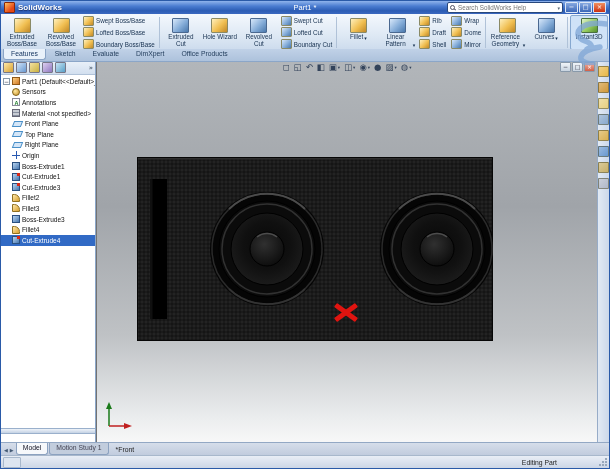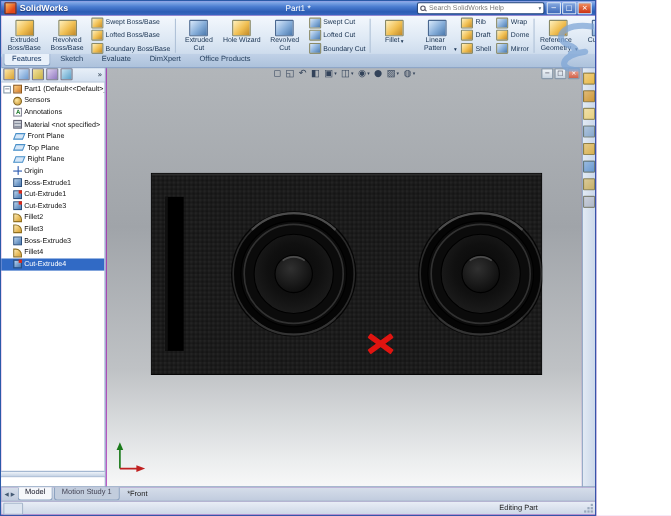--- a/index.html
+++ b/index.html
@@ -1,17 +1,17 @@
 <!DOCTYPE html>
 <html><head>
 <meta charset="utf-8">
 <style>
   html,body{margin:0;padding:0;}
   body{width:610px;height:469px;overflow:hidden;font-family:"Liberation Sans","DejaVu Sans",sans-serif;font-size:7px;cursor:default;}
-  .app{position:relative;width:542px;height:469px;background:#a21caf;overflow:hidden;border:1px solid #2a5aa8;box-sizing:border-box;}
+  .app{position:relative;width:610px;height:469px;background:#737373;overflow:hidden;border:1px solid #2a5aa8;box-sizing:border-box;}
 
   
   .titlebar{position:absolute;top:0;left:0;right:0;height:13px;background:linear-gradient(180deg,#8fb3ec 0%,#4a7cd0 40%,#2c5cb4 75%,#3a68c0 100%);display:flex;align-items:center;gap:3px;padding:0 3px;z-index:30;}
   .logo{width:9px;height:9px;border-radius:1px;background:linear-gradient(135deg,#ffc060,#e44818 70%);border:1px solid #8a2808;flex:0 0 auto;}
   .apptitle{color:#fff;font-size:8px;font-weight:bold;text-shadow:0 1px 1px rgba(0,0,40,.5);white-space:nowrap;}
   .doctitle{position:absolute;left:50%;transform:translateX(-50%);color:#fff;font-size:7.5px;white-space:nowrap;}
   .tb-right{margin-left:auto;display:flex;align-items:center;gap:2px;}
   .search{display:flex;align-items:center;gap:2px;width:110px;height:9px;background:#fff;border:1px solid #28487c;border-radius:2px;padding:0 2px;}
   .mag{position:relative;width:6px;height:6px;flex:0 0 auto;}
   .mag::before{content:"";position:absolute;left:0;top:0;width:3px;height:3px;border:1px solid #556;border-radius:50%;}

